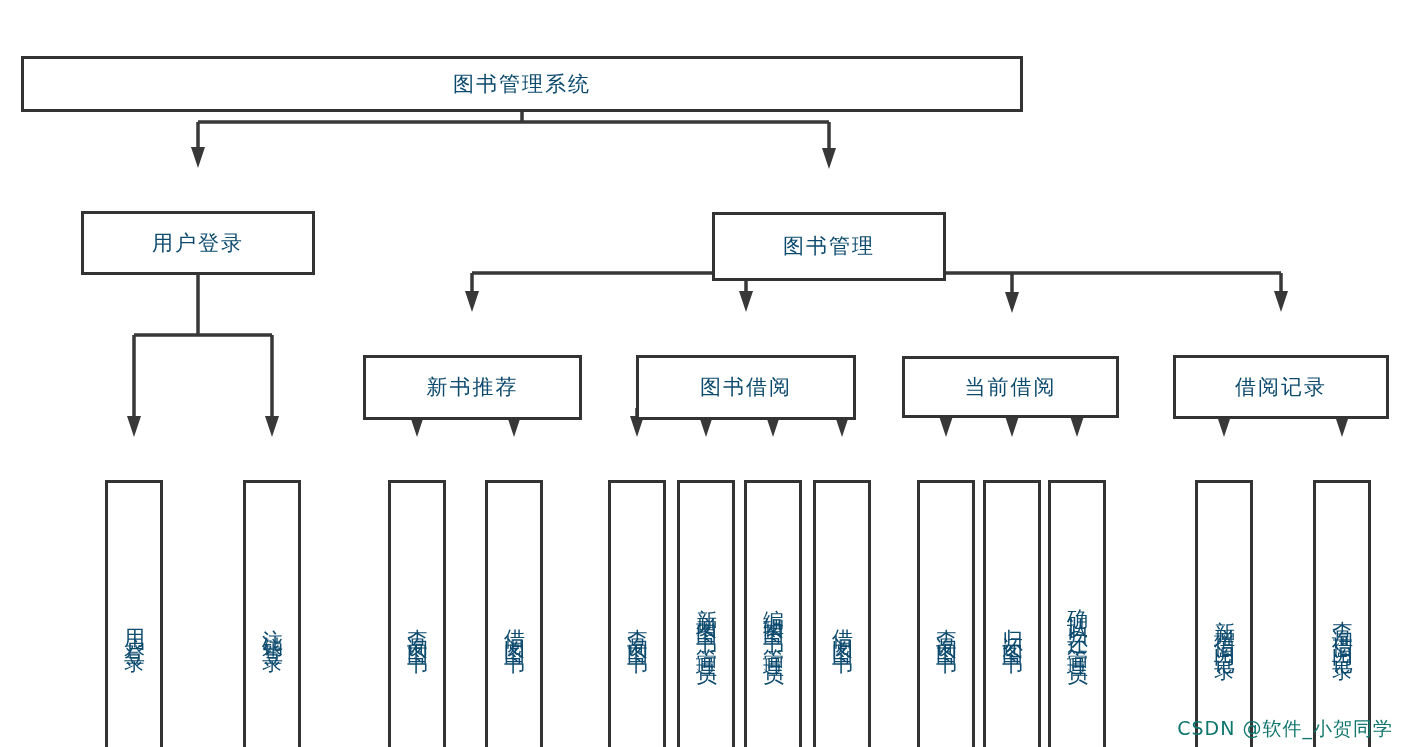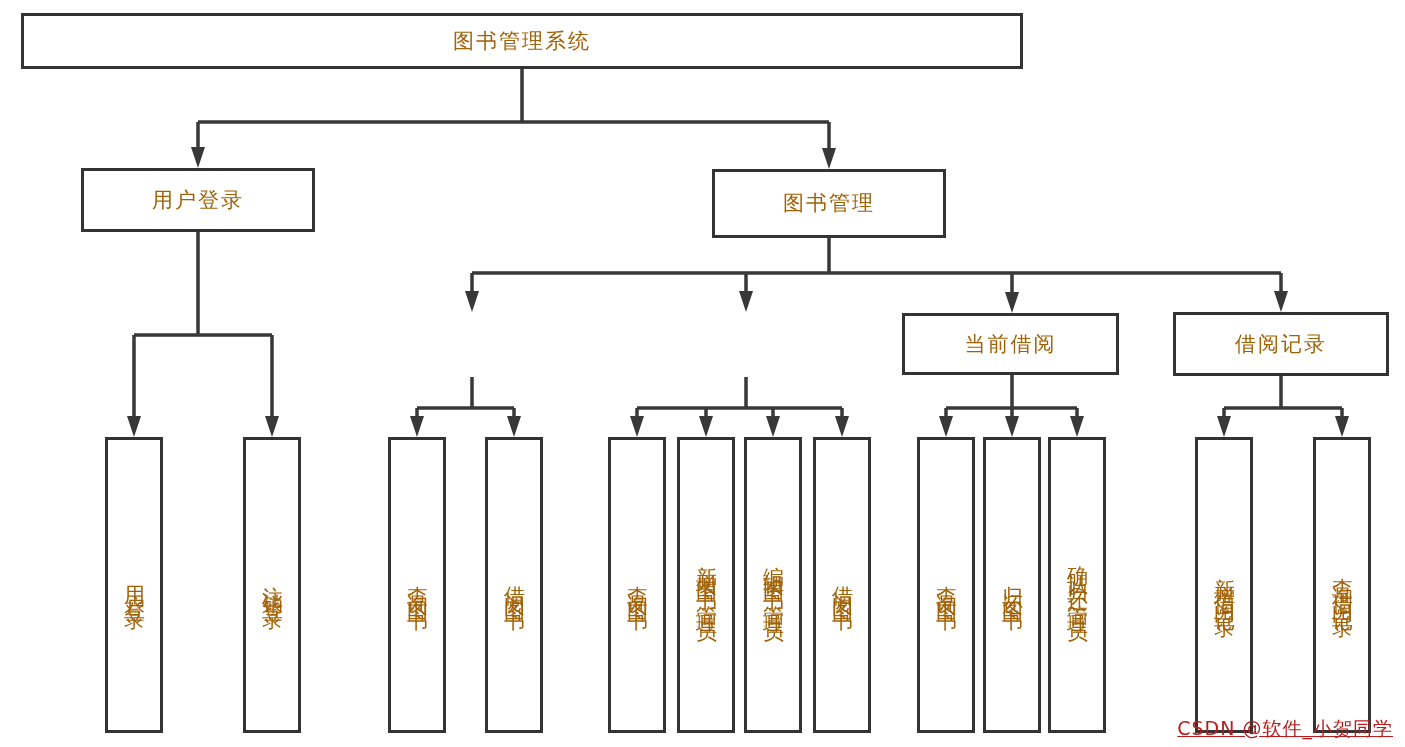--- a/index.html
+++ b/index.html
@@ -6,31 +6,31 @@
   .canvas{
     position:relative;width:1405px;height:747px;background:#ffffff;
     font-family:"DejaVu Sans",sans-serif;overflow:hidden;
   }
   .connectors{position:absolute;left:0;top:0;z-index:1;}
   .connectors path{stroke:#383838;stroke-width:3.5;fill:none;}
   .connectors polygon{fill:#383838;stroke:none;}
   .box{
     position:absolute;box-sizing:border-box;border:3px solid #333333;background:#ffffff;
     display:flex;align-items:center;justify-content:center;
-    color:#a16207;line-height:1;z-index:2;
+    color:#0c4a6e;line-height:1;z-index:2;margin-top:43px;
   }
   .h{font-size:21px;letter-spacing:2px;}
   .leaf{
     top:437px;width:58px;height:296px;
     writing-mode:vertical-rl;text-orientation:mixed;
     font-size:21px;letter-spacing:8px;
   }
   .watermark{
     position:absolute;right:12px;bottom:5px;z-index:3;
-    font-size:19px;letter-spacing:1px;color:#b91c1c;text-decoration:underline;
+    font-size:19px;letter-spacing:1px;color:#0f766e;
   }
 </style>
 </head>
 <body>
 
 <div class="canvas">
 
   <svg class="connectors" width="1405" height="747" viewBox="0 0 1405 747" aria-hidden="true">
 
     <path d="M522 69 V122 M198 122 H829 M198 122 V151 M829 122 V152"></path>
@@ -65,20 +65,22 @@
     <path d="M1281 376 V408 M1224 408 H1342 M1224 408 V420 M1342 408 V420"></path>
     <polygon points="1217,416 1231,416 1224,437"></polygon>
     <polygon points="1335,416 1349,416 1342,437"></polygon>
   </svg>
 
   <div class="box h" style="left:21px;top:13px;width:1002px;height:56px">图书管理系统</div>
 
   <div class="box h" style="left:81px;top:168px;width:234px;height:64px">用户登录</div>
   <div class="box h" style="left:712px;top:169px;width:234px;height:69px">图书管理</div>
 
+  <div class="box h" style="left:363px;top:312px;width:219px;height:65px">新书推荐</div>
+  <div class="box h" style="left:636px;top:312px;width:220px;height:65px">图书借阅</div>
   <div class="box h" style="left:902px;top:313px;width:217px;height:62px">当前借阅</div>
   <div class="box h" style="left:1173px;top:312px;width:216px;height:64px">借阅记录</div>
 
   <div class="box leaf" style="left:105px">用户登录</div>
   <div class="box leaf" style="left:243px">注销登录</div>
   <div class="box leaf" style="left:388px">查询图书</div>
   <div class="box leaf" style="left:485px">借阅图书</div>
   <div class="box leaf" style="left:608px">查询图书</div>
   <div class="box leaf" style="left:677px">新增图书（管理员）</div>
   <div class="box leaf" style="left:744px">编辑图书（管理员）</div>

